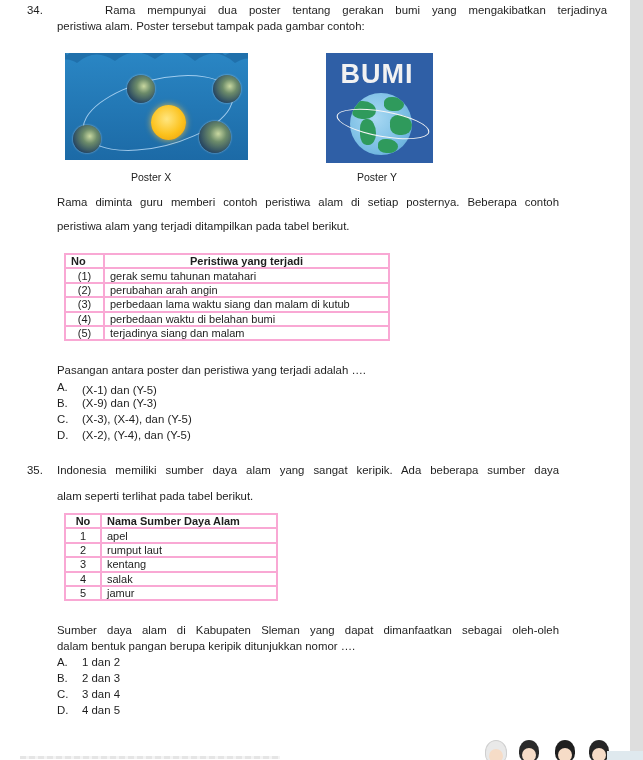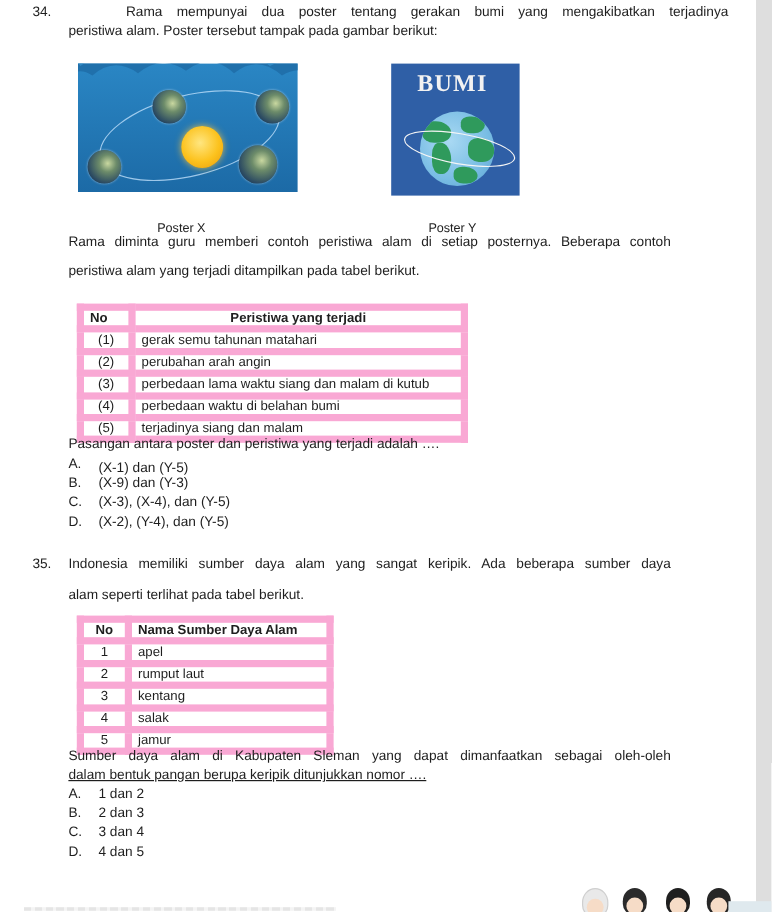--- a/index.html
+++ b/index.html
@@ -44,42 +44,42 @@
     }
 
     
     .posterY {
       position: absolute; left: 326px; top: 53px; width: 107px; height: 110px;
       background: #2f5fa6;
       overflow: hidden;
     }
     .bumi-title {
       position: absolute; left: 0; width: 102px; top: 6px; text-align: center;
-      color: #f2f2f2; font-weight: bold; font-size: 20px; letter-spacing: 1px;
-      font-family: Liberation Serif, serif;
+      color: #f2f2f2; font-weight: bold; font-size: 27px; letter-spacing: 1px;
+      font-family: Liberation Sans, sans-serif;
     }
     .earth {
       position: absolute; left: 24px; top: 40px; width: 62px; height: 62px; border-radius: 50%;
       background: radial-gradient(circle at 40% 40%, #a9d9f3 0%, #79bde4 60%, #5aa2d0 100%);
       overflow: hidden;
     }
     .land { position: absolute; background: #2f9a5c; border-radius: 40% 60% 50% 45%; }
     .ring {
       position: absolute; left: 10px; top: 58px; width: 92px; height: 24px;
       border: 1.5px solid #f5f5f5; border-radius: 50%;
       transform: rotate(10deg);
     }
-    .caption { position: absolute; font-size: 10.5px; color: #222; margin-top: 13px; }
+    .caption { position: absolute; font-size: 10.5px; color: #222; }
 
     
     table.t {
       position: absolute; border-collapse: collapse; font-size: 11px; color: #1e1e1e;
     }
     table.t td, table.t th {
-      border: 6px solid #f9a8d4; padding: 0 5px; height: 12.4px; line-height: 12px;
+      border: 2px solid #f9a8d4; padding: 0 5px; height: 12.4px; line-height: 12px;
       white-space: nowrap;
     }
     table.t th { font-weight: bold; }
     .c-no { text-align: center; width: 30px; padding: 0 2px !important; }
 
     .opt-letter { position: absolute; }
     .opt-text { position: absolute; }
 
     
     .footer-faint {
@@ -95,21 +95,21 @@
     .tealbox { position: absolute; left: 607px; top: 751px; width: 36px; height: 9px; background: #dfe9ee; }
   </style>
 </head>
 <body>
 
 <div class="sidebar"></div>
 
 <div>
   <span class="qnum" style="top:4px;">34.</span>
   <div class="line just" style="left:57px; top:4px; width:502px;padding-left:48px;">Rama mempunyai dua poster tentang gerakan bumi yang mengakibatkan terjadinya</div>
-  <div class="line" style="left:57px; top:20px;">peristiwa alam. Poster tersebut tampak pada gambar berikut:</div>
+  <div class="line" style="left:57px; top:20px;">peristiwa alam. Poster tersebut tampak pada gambar contoh:</div>
 
   <div class="posterX">
     <svg class="cloudband" viewBox="0 0 210 40">
       <path d="M0 0 H210 V26 Q195 14 180 24 Q160 6 140 22 Q120 4 100 20 Q80 6 60 22 Q40 8 22 24 Q10 16 0 26 Z" fill="#1f6ea8" opacity="0.9"></path>
       <path d="M0 0 H210 V18 Q190 6 170 16 Q150 0 130 14 Q110 -2 90 12 Q70 0 50 14 Q30 2 12 16 Z" fill="#3a9ad6" opacity="0.6"></path>
     </svg>
     <div class="orbit"></div>
     <div class="planet" style="left:62px; top:22px;"></div>
     <div class="planet" style="left:148px; top:22px;"></div>
     <div class="planet" style="left:8px; top:72px;"></div>
@@ -211,21 +211,21 @@
       <td>salak</td>
     </tr>
     <tr>
       <td class="c-no">5</td>
       <td>jamur</td>
     </tr>
   </tbody>
     </table>
 
   <div class="line just" style="left:57px; top:624px; width:502px;">Sumber daya alam di Kabupaten Sleman yang dapat dimanfaatkan sebagai oleh-oleh</div>
-  <div class="line" style="left:57px; top:640px;text-decoration:underline;">dalam bentuk pangan berupa keripik ditunjukkan nomor ….</div>
+  <div class="line" style="left:57px; top:640px;">dalam bentuk pangan berupa keripik ditunjukkan nomor ….</div>
 
   <div>
     <span class="opt-letter" style="left:57px; top:656px;">A.</span>
     <span class="opt-text" style="left:82px; top:656px;">1 dan 2</span>
   </div>
   <div>
     <span class="opt-letter" style="left:57px; top:672px;">B.</span>
     <span class="opt-text" style="left:82px; top:672px;">2 dan 3</span>
   </div>
   <div>

